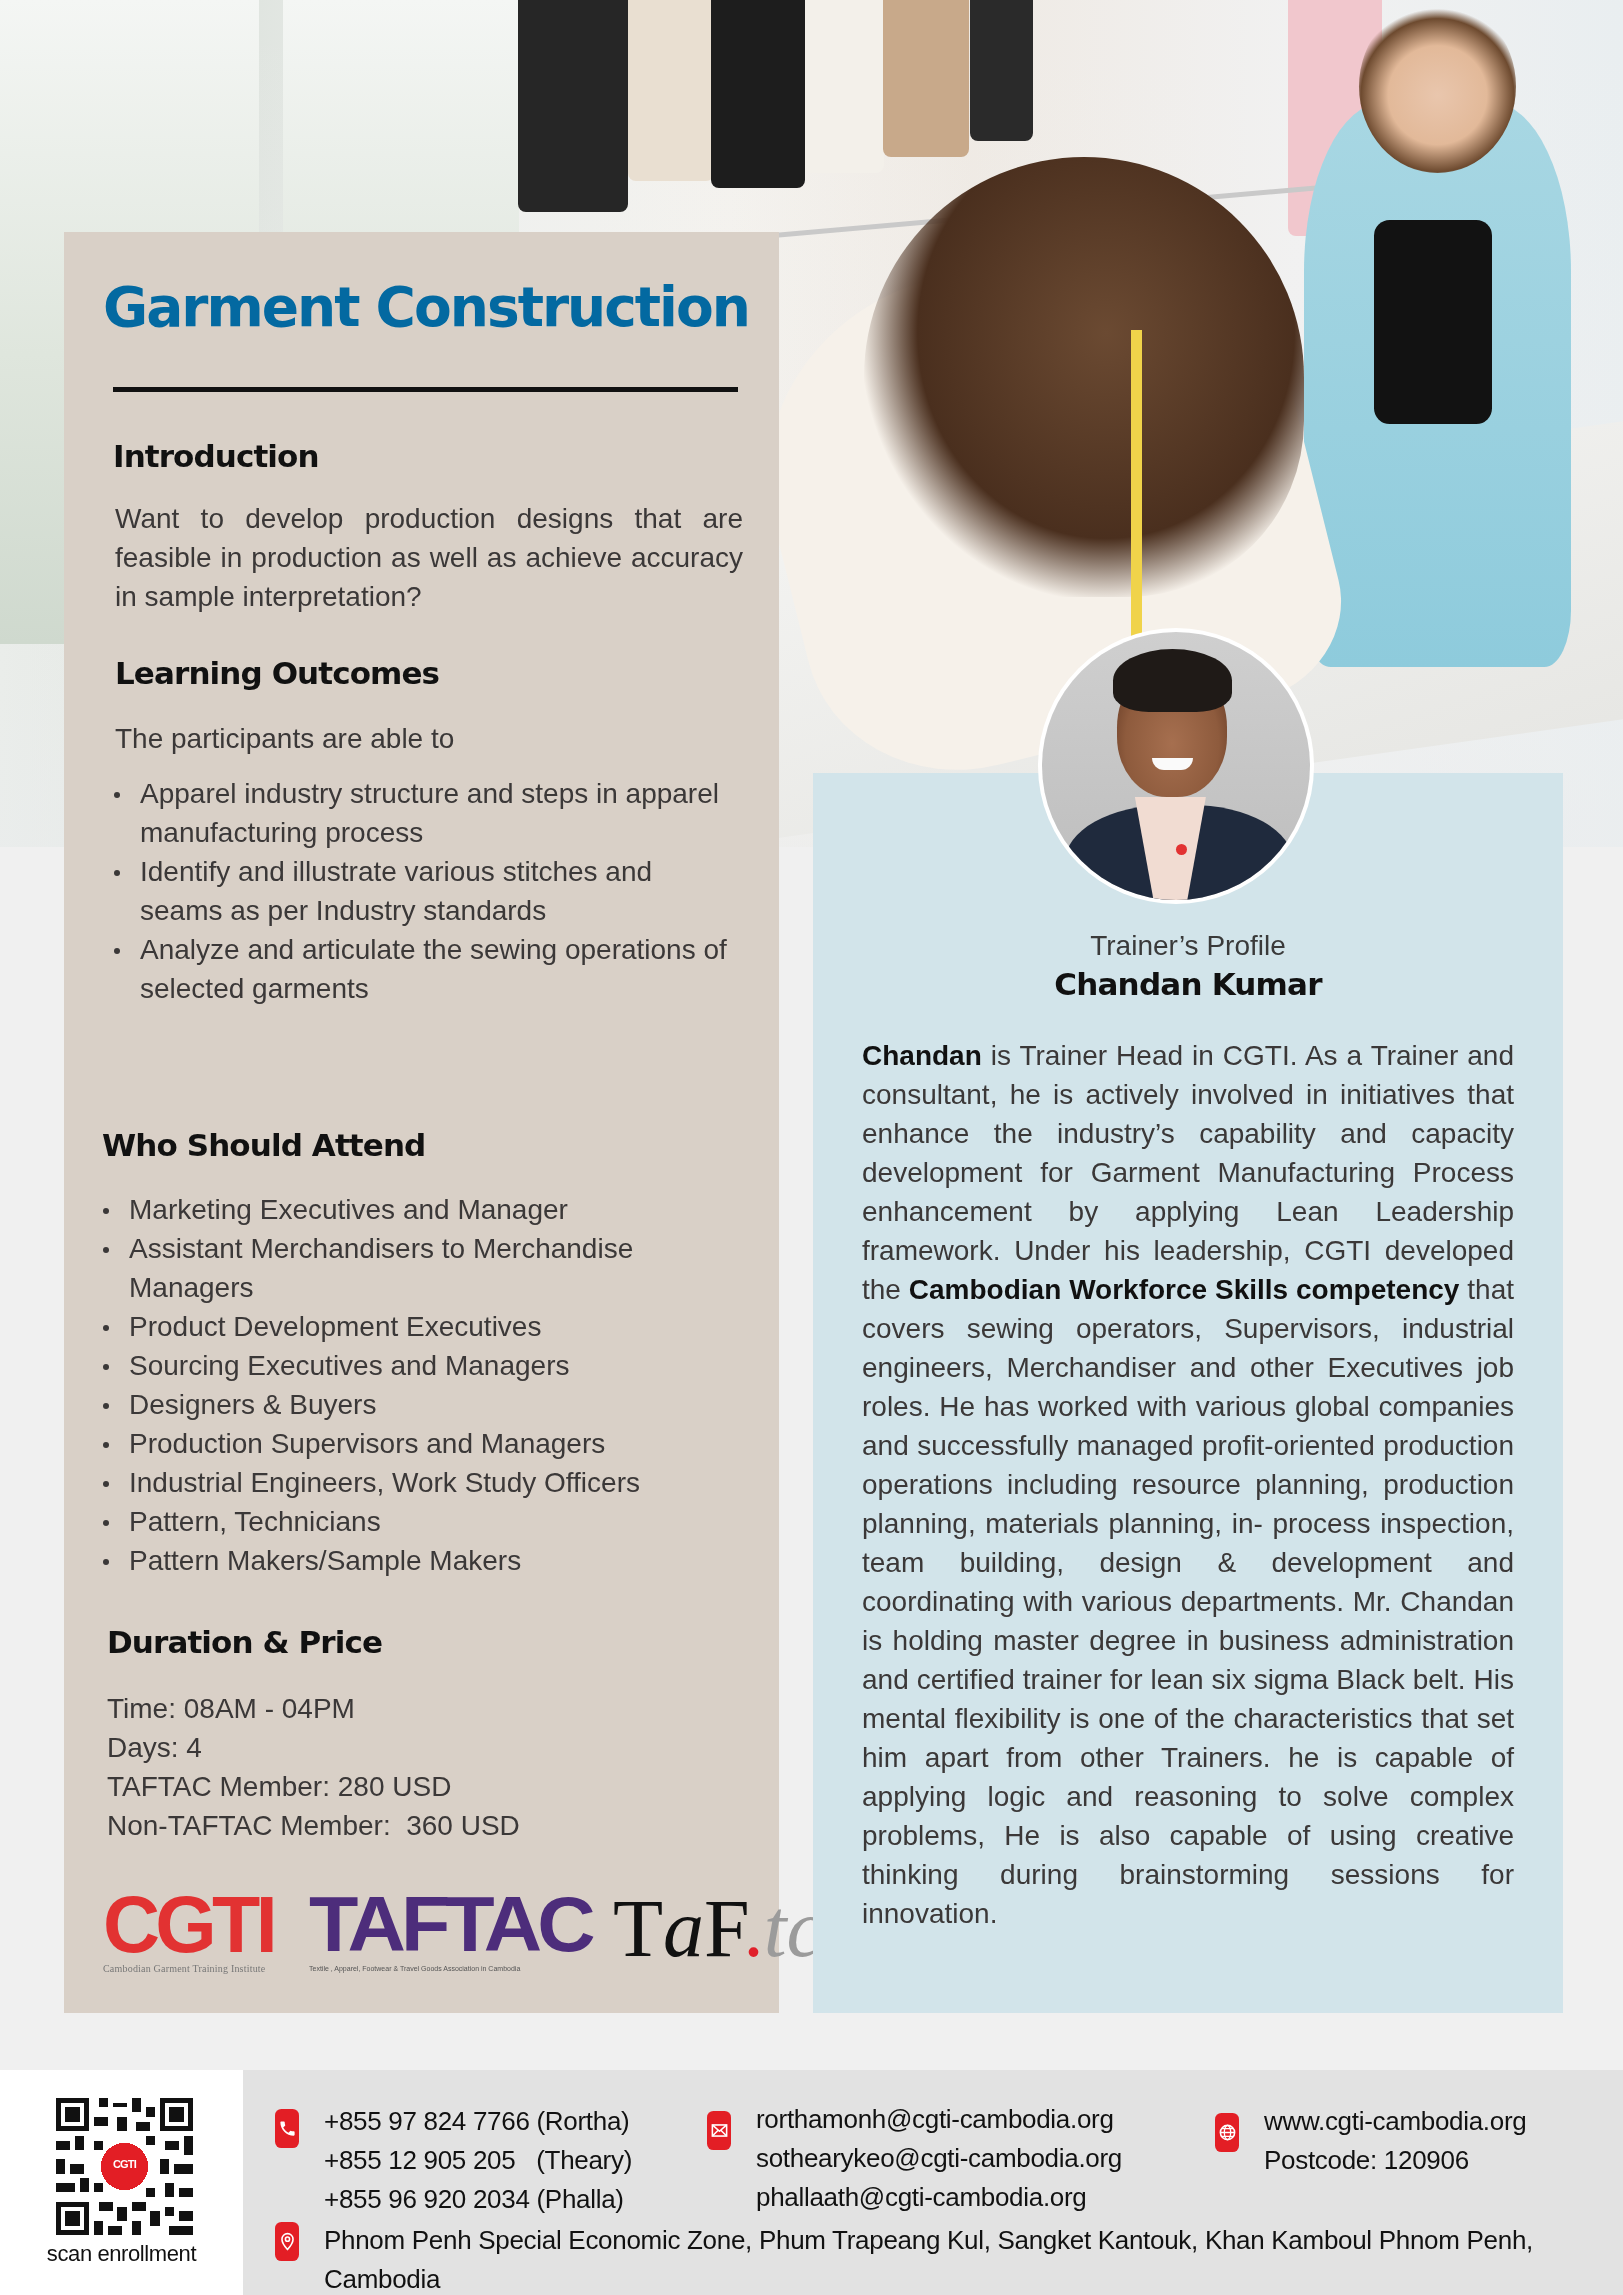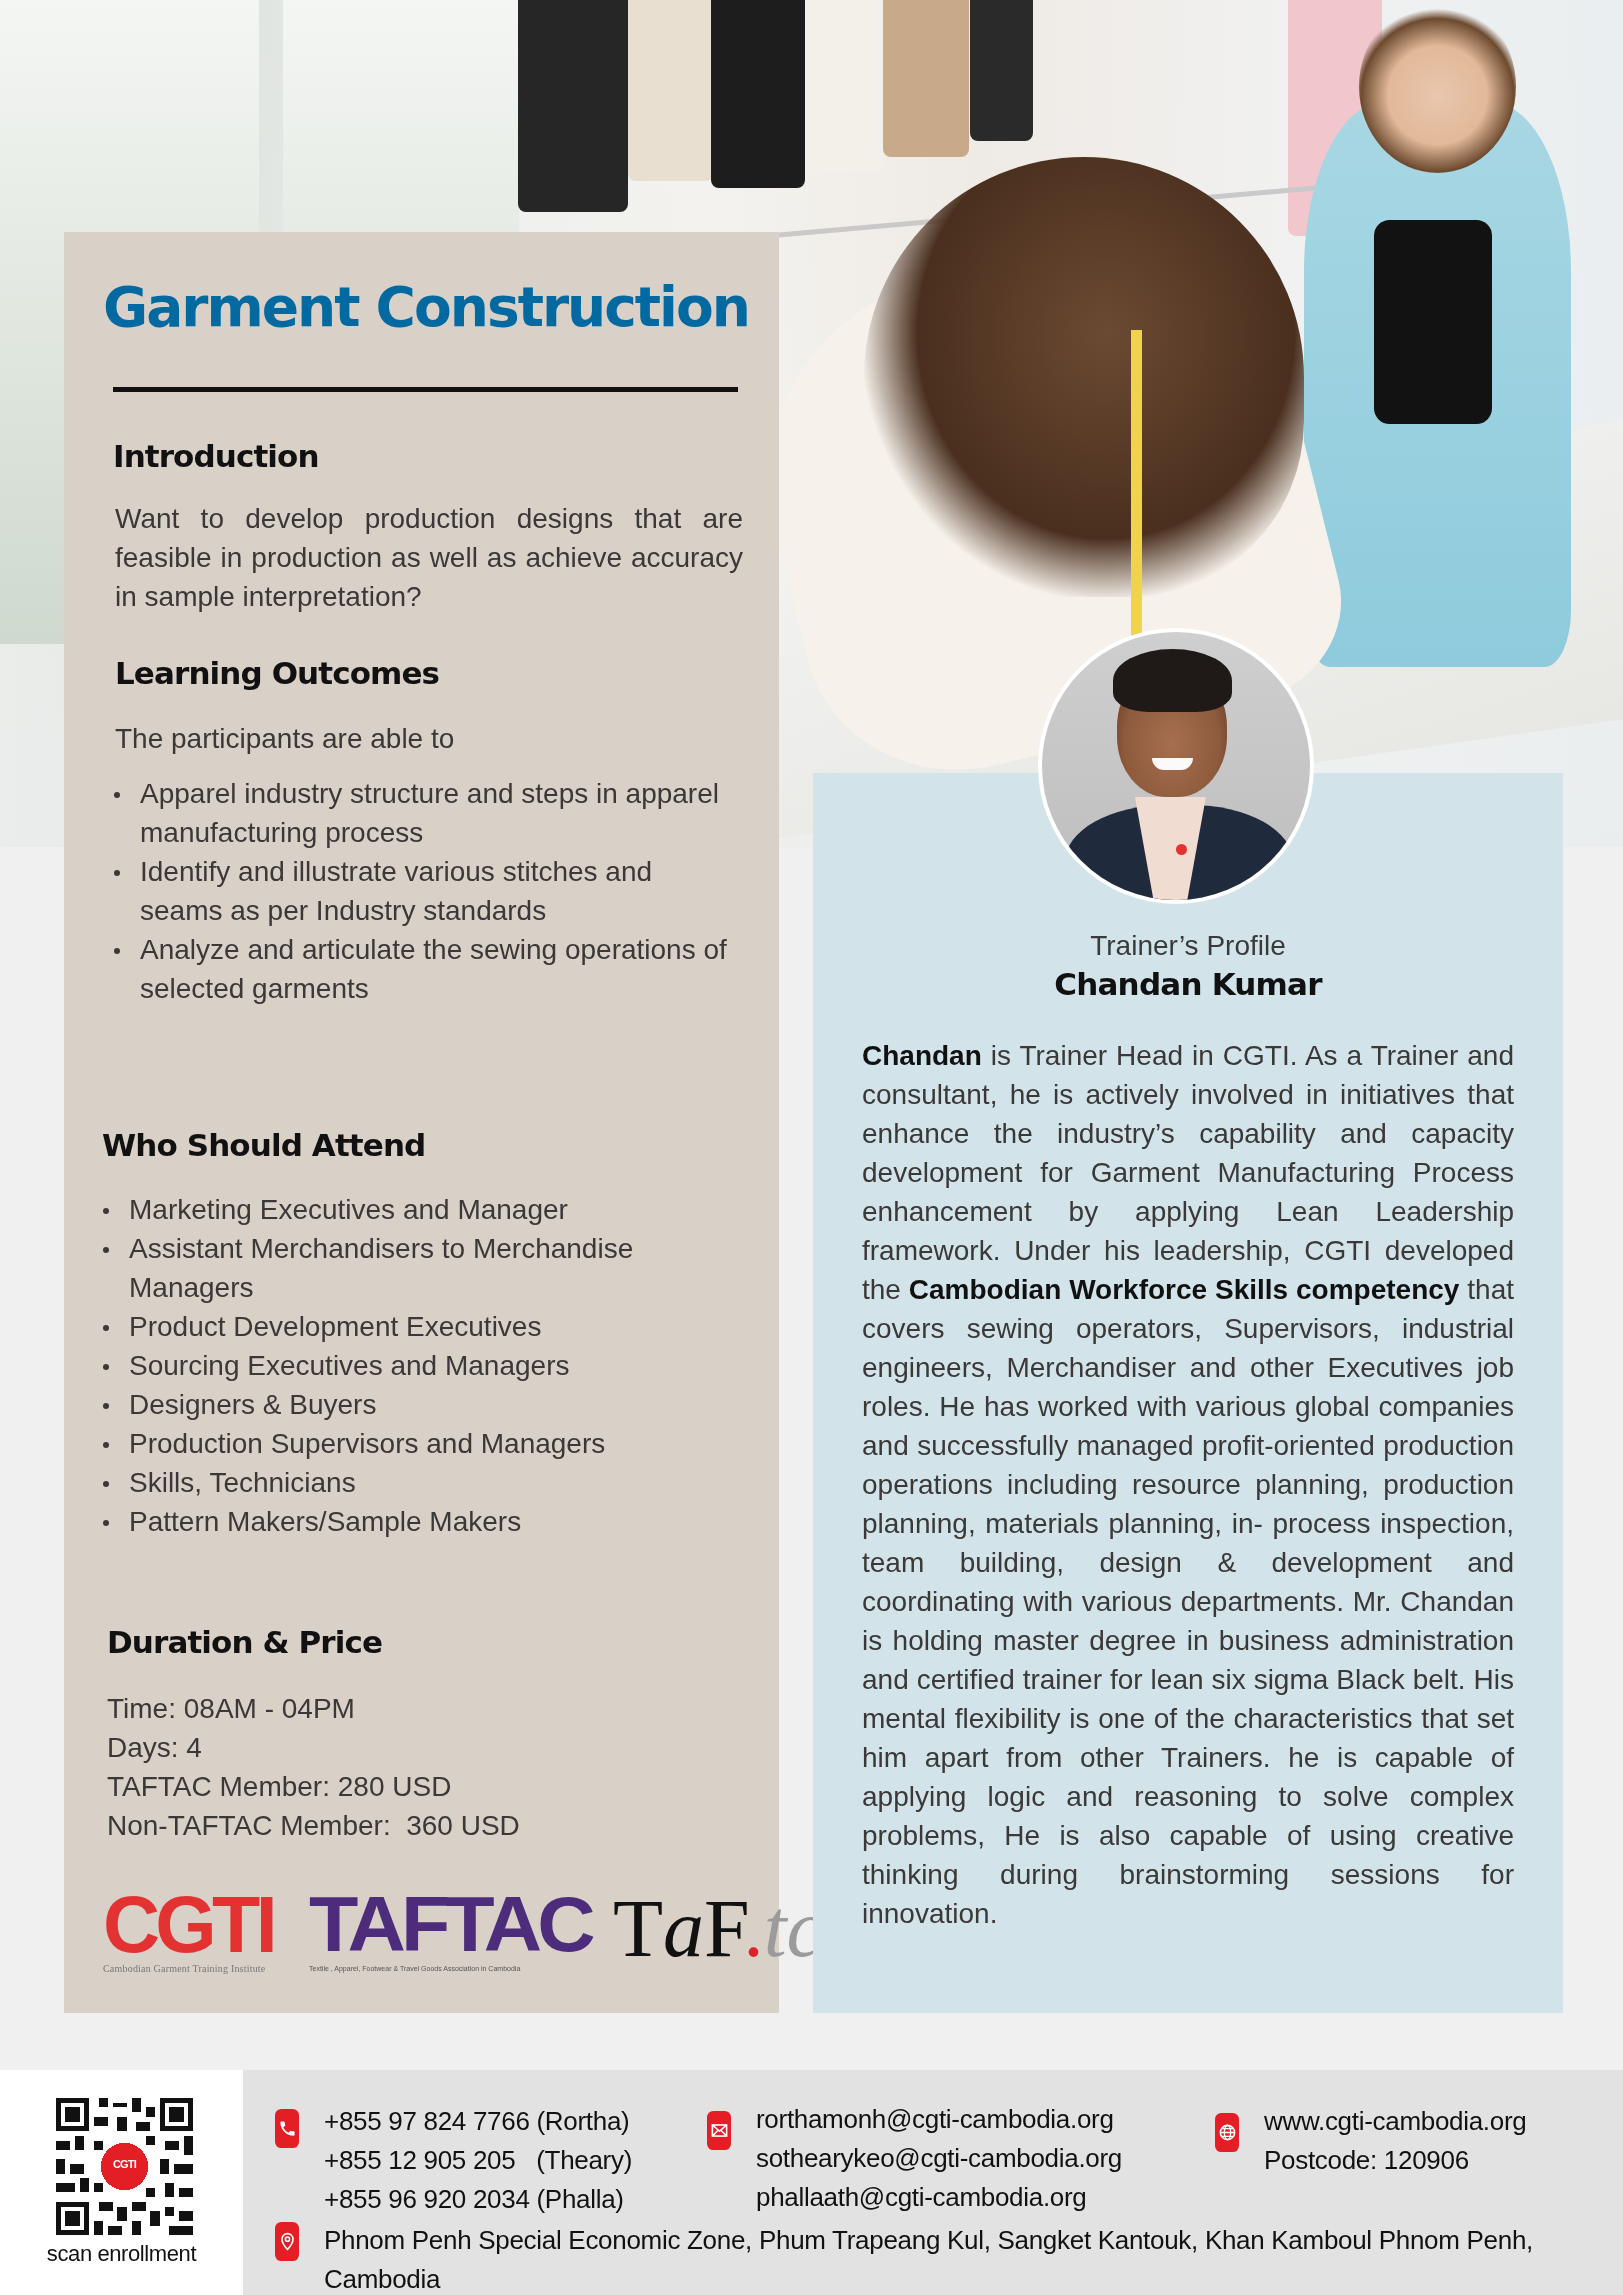--- a/index.html
+++ b/index.html
@@ -142,21 +142,22 @@
   </ul>
 
   <div class="h2" style="left:38px;top:895px;">Who Should Attend</div>
   <ul class="bullets" style="left:35px;top:958px;width:644px;">
     <li>Marketing Executives and Manager</li>
     <li style="width:581px;">Assistant Merchandisers to Merchandise Managers</li>
     <li>Product Development Executives</li>
     <li>Sourcing Executives and Managers</li>
     <li>Designers &amp; Buyers</li>
     <li>Production Supervisors and Managers</li>
-    <li>Skills, Technicians</li>
+    <li>Industrial Engineers, Work Study Officers</li>
+    <li>Pattern, Technicians</li>
     <li>Pattern Makers/Sample Makers</li>
   </ul>
 
   <div class="h2" style="left:43px;top:1392px;">Duration &amp; Price</div>
   <div class="para duration">
     <div>Time: 08AM - 04PM</div>
     <div>Days: 4</div>
     <div>TAFTAC Member: 280 USD</div>
     <div style="white-space:pre;">Non-TAFTAC Member:  360 USD</div>
   </div>

